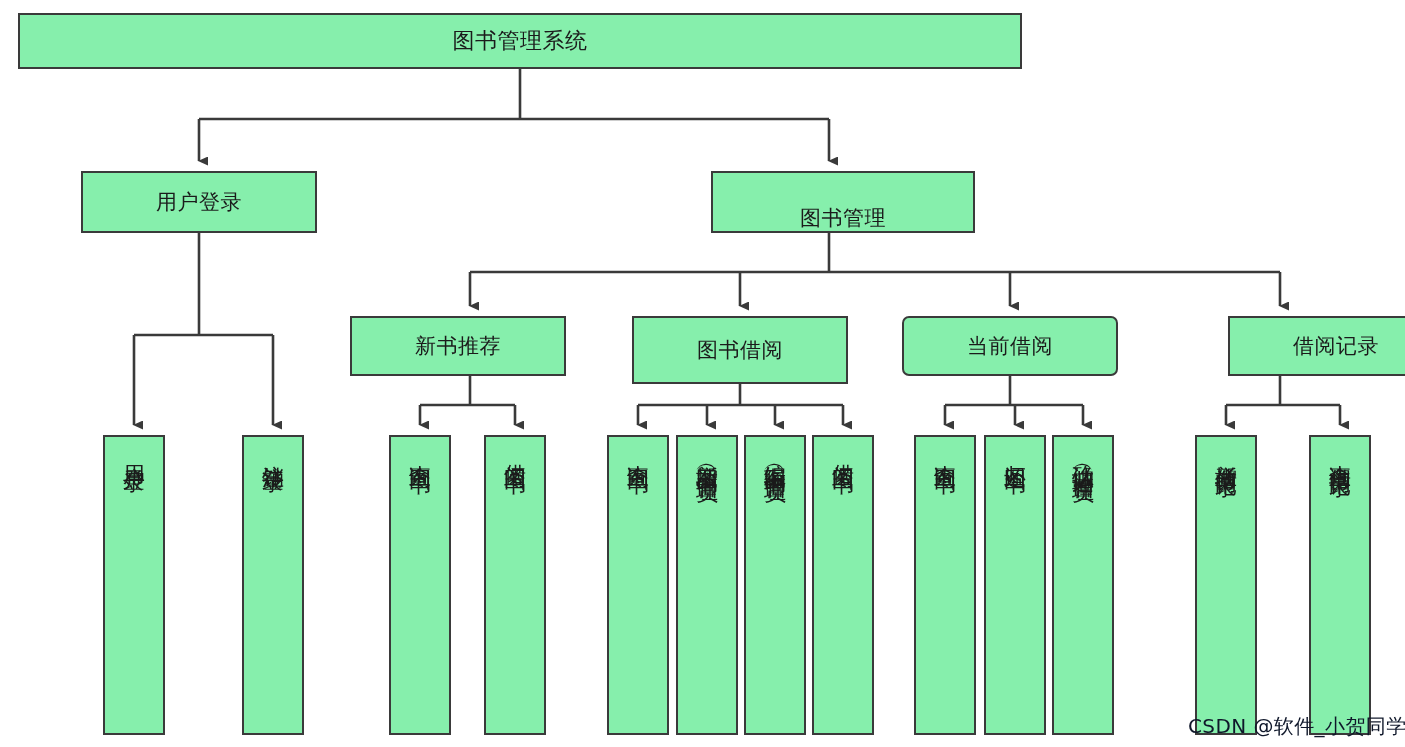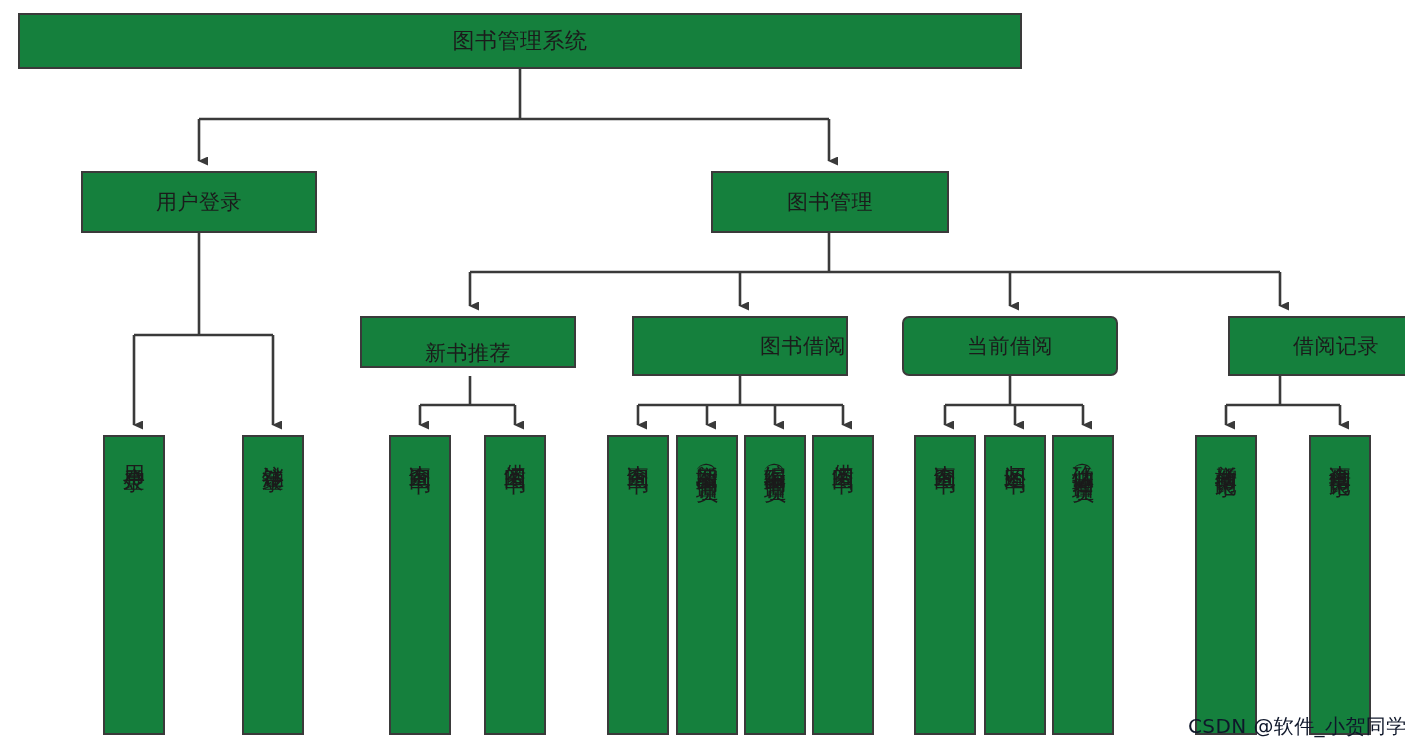--- a/index.html
+++ b/index.html
@@ -22,21 +22,21 @@
     position: absolute;
     left: 0;
     top: 0;
     width: 1405px;
     height: 747px;
     pointer-events: none;
   }
   .node {
     position: absolute;
     box-sizing: border-box;
-    background: #15803d;
+    background: #86efac;
     border: 2px solid #3a3a3a;
     display: flex;
     align-items: center;
     justify-content: center;
     color: #1b1b1b;
   }
   .node-label {
     display: block;
     text-align: center;
     line-height: 1.18;
@@ -115,27 +115,27 @@
       </g>
   </svg>
 
   <div id="node-layer">
       <div class="node horizontal root" style="left: 18px; top: 13px; width: 1004px; height: 56px;">
         <span class="node-label">图书管理系统</span>
       </div>
       <div class="node horizontal" style="left: 81px; top: 171px; width: 236px; height: 62px;">
         <span class="node-label">用户登录</span>
       </div>
-      <div class="node horizontal" style="left: 711px; top: 171px; width: 238px; height: 62px;">
+      <div class="node horizontal" style="left: 711px; top: 171px; width: 264px; height: 62px; align-items: flex-end;">
         <span class="node-label">图书管理</span>
       </div>
-      <div class="node horizontal" style="left: 360px; top: 316px; width: 216px; height: 52px; align-items: flex-end;">
+      <div class="node horizontal" style="left: 350px; top: 316px; width: 216px; height: 60px;">
         <span class="node-label">新书推荐</span>
       </div>
-      <div class="node horizontal" style="left: 632px; top: 316px; width: 216px; height: 60px; justify-content: flex-end;">
+      <div class="node horizontal" style="left: 632px; top: 316px; width: 216px; height: 68px;">
         <span class="node-label">图书借阅</span>
       </div>
       <div class="node horizontal" style="left: 902px; top: 316px; width: 216px; height: 60px; border-radius: 7px;">
         <span class="node-label">当前借阅</span>
       </div>
       <div class="node horizontal" style="left: 1228px; top: 316px; width: 216px; height: 60px;">
         <span class="node-label">借阅记录</span>
       </div>
       <div class="node vertical" style="left: 103px; top: 435px; width: 62px; height: 300px;">
         <span class="node-label">用户登录</span>

